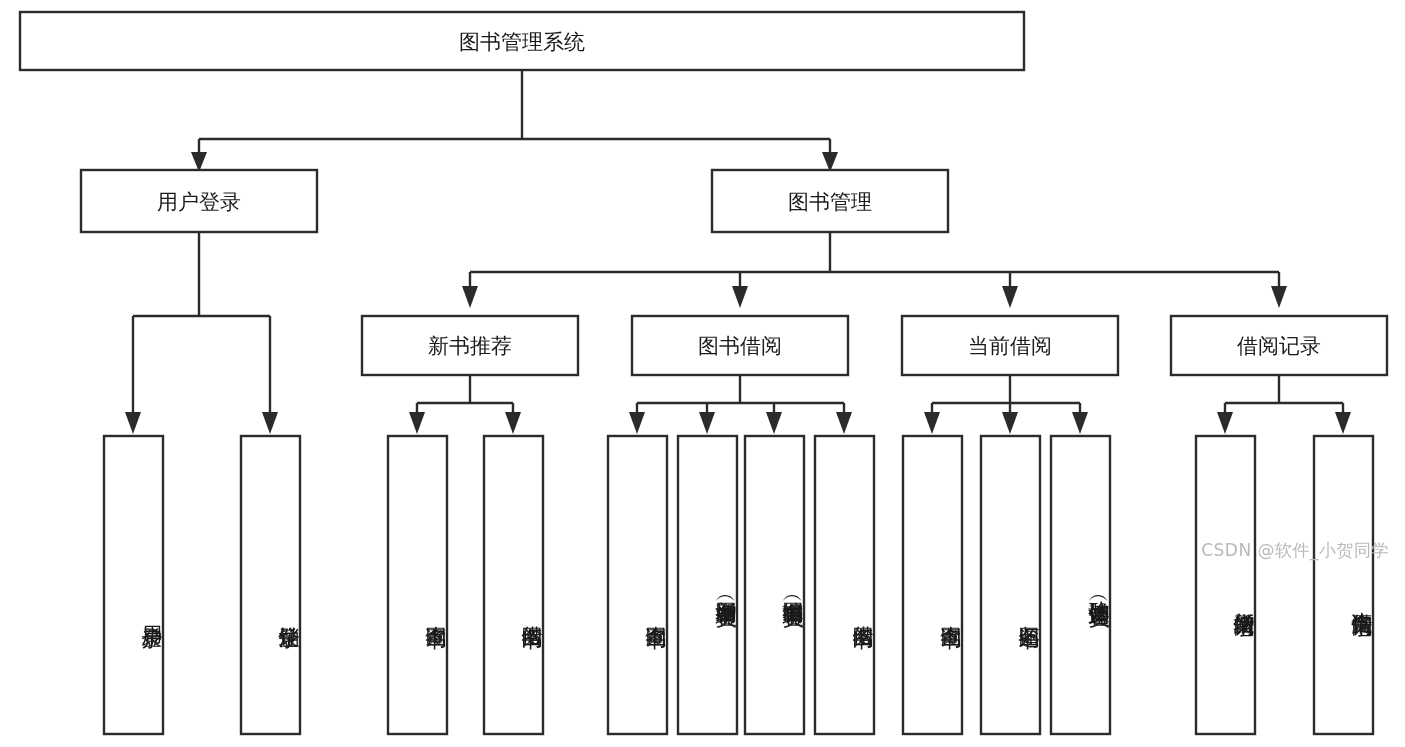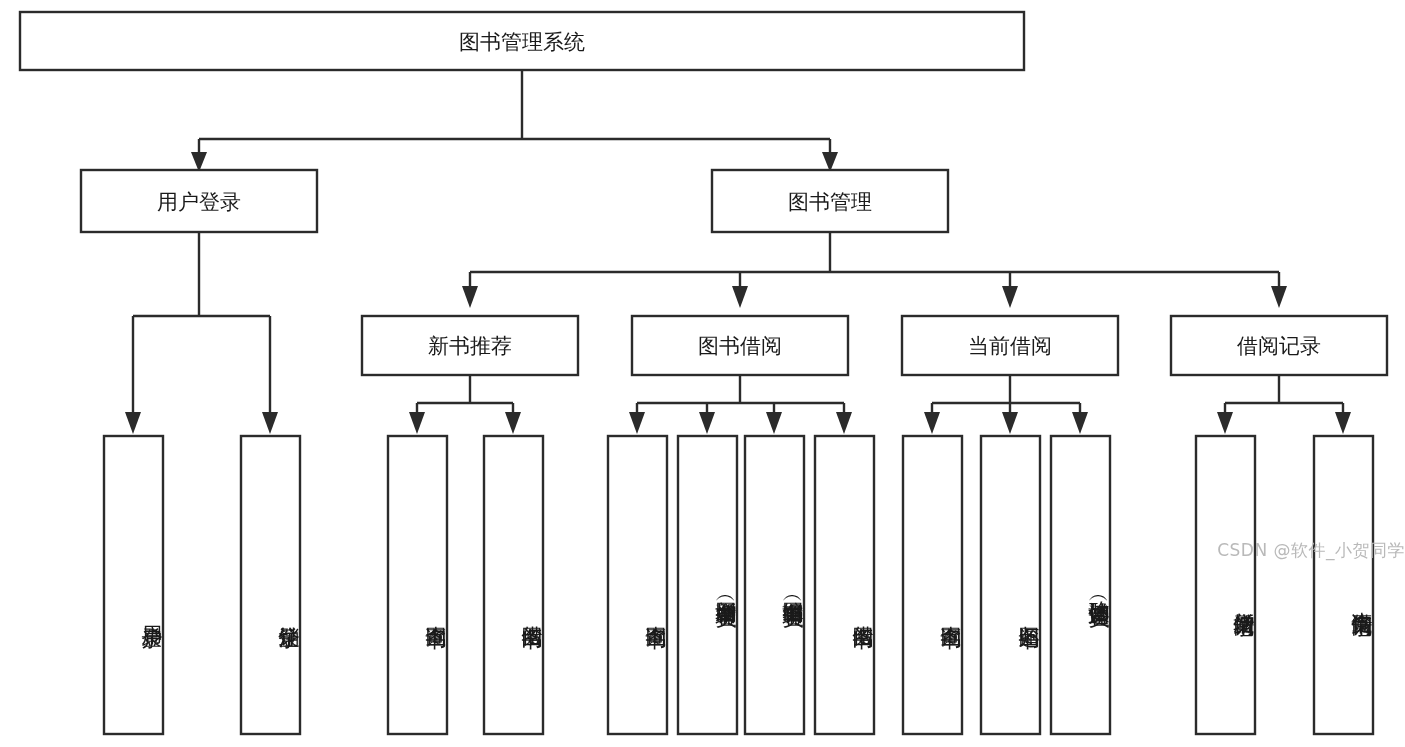--- a/index.html
+++ b/index.html
@@ -59,21 +59,21 @@
     color: #1a1a1a;
     letter-spacing: 1px;
     display: flex;
     align-items: flex-start;
     justify-content: center;
     white-space: nowrap;
     pointer-events: none;
   }
   .watermark {
     position: absolute;
-    right: 0;
+    right: 16px;
     bottom: 6px;
     font-family: "DejaVu Sans", "Liberation Sans", sans-serif;
     font-size: 17px;
     color: #b9b9b9;
     letter-spacing: 0.5px;
     white-space: nowrap;
   }
 </style>
 </head>
 <body>

